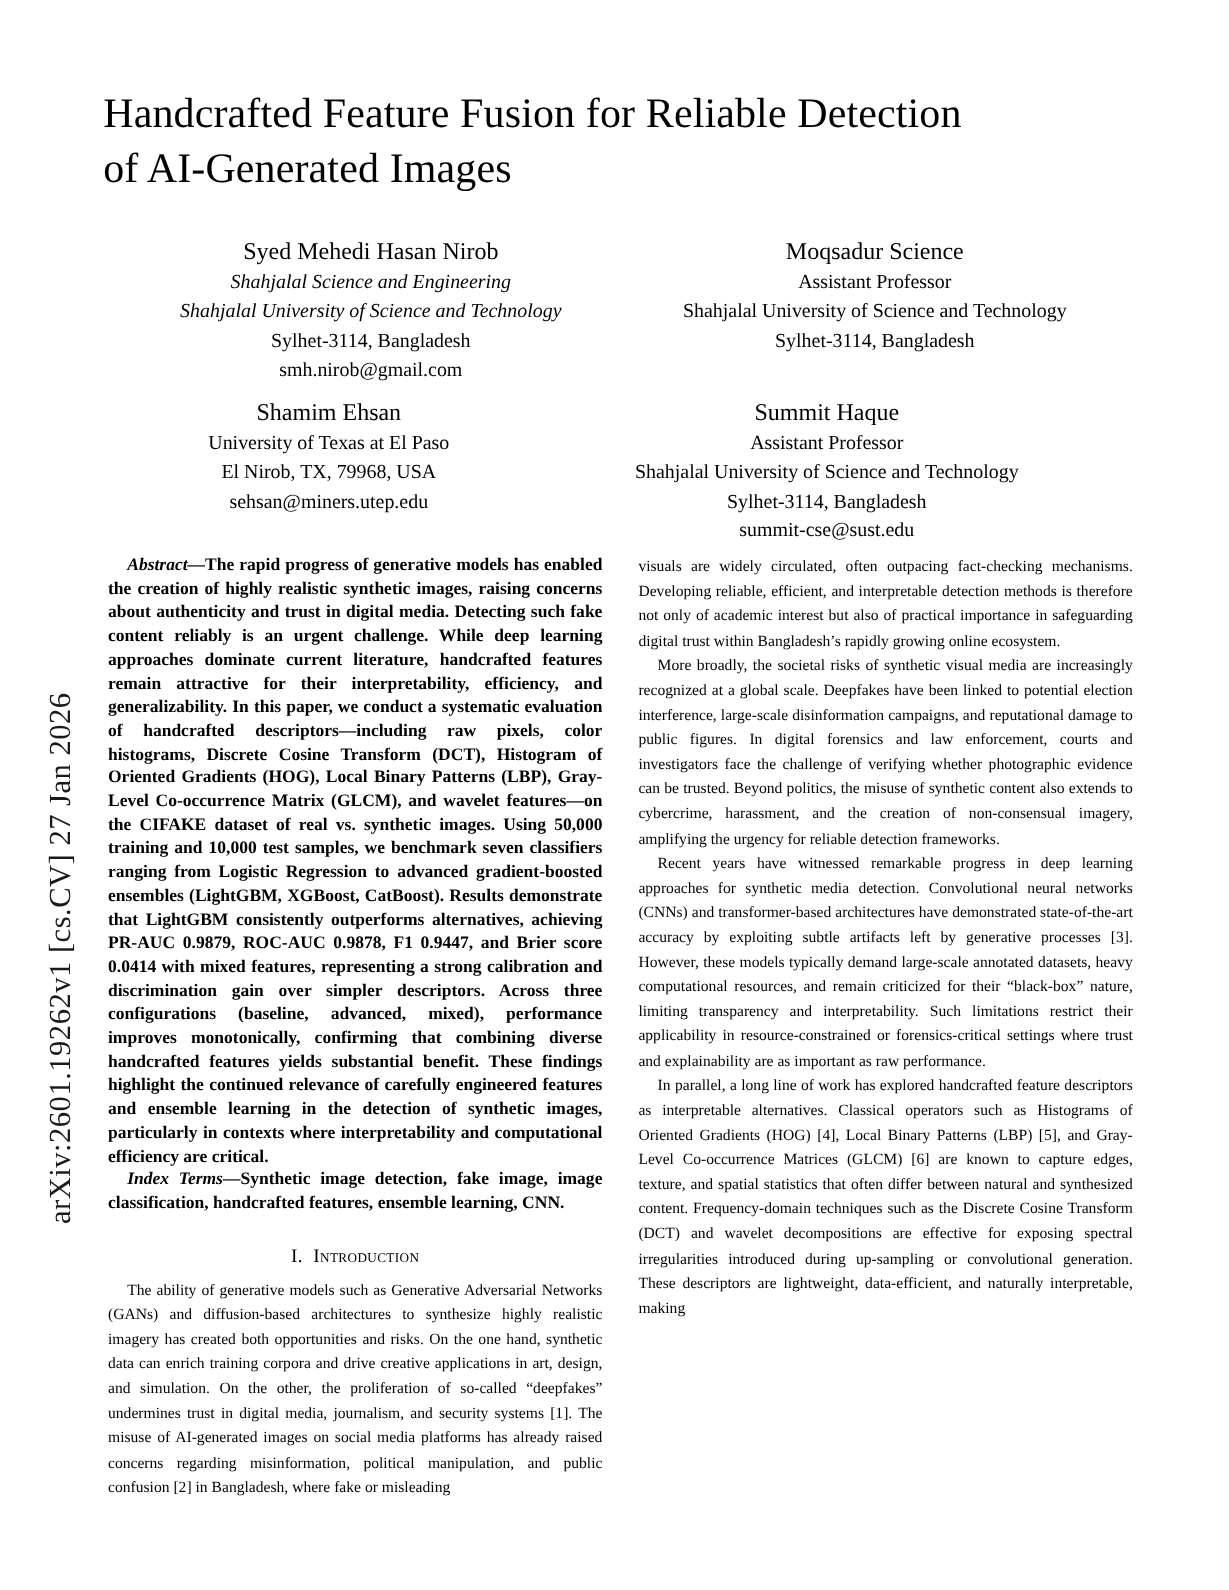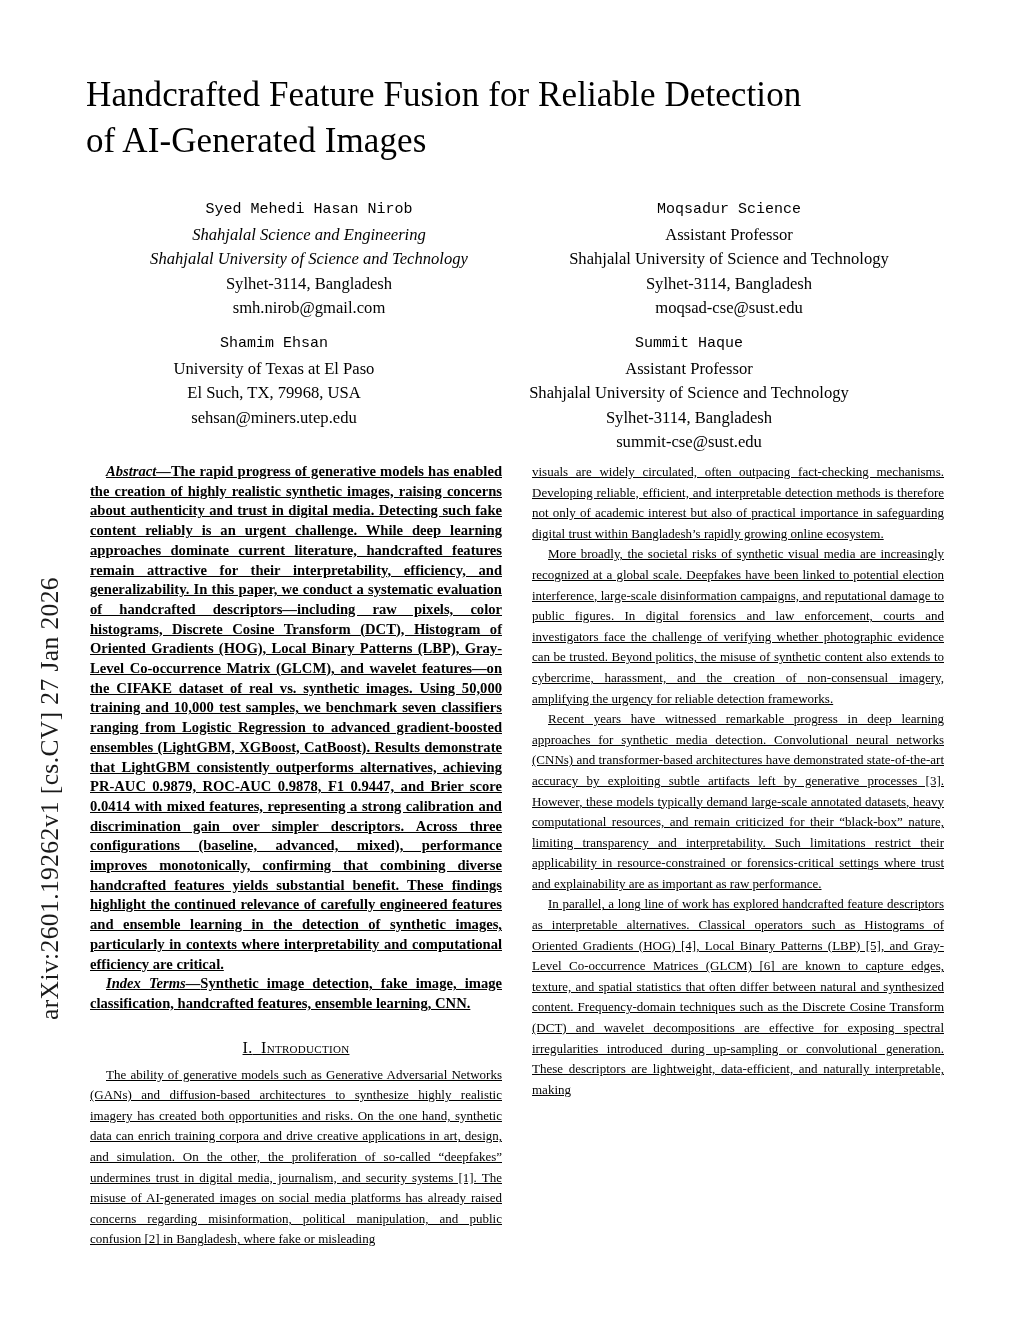--- a/index.html
+++ b/index.html
@@ -81,40 +81,39 @@
     top: 332px;
     width: 866px;
   }
   .author {
     text-align: center;
     font-size: 16.6px;
     line-height: 24.6px;
   }
   .author .aline { display: block; white-space: nowrap; }
   .author .aline.italic { font-style: italic; }
-  .author .aname { font-size: 15px; font-family: Liberation Mono, monospace; }
+  .author .aname { font-size: 20px; }
 
   .r1-a1 { width: 420px; }
   .r1-a2 { width: 420px; }
   .r2-a1 { width: 400px; }
   .r2-a2 { width: 430px; }
 
   
   .columns {
     position: absolute;
     left: 90px;
     top: 462px;
     width: 854px;
     height: 800px;
     display: flex;
     gap: 30px;
   }
   .col {
     width: 412px;
-    text-decoration: underline;
   }
 
   p.para {
     margin: 0;
     font-size: 13px;
     line-height: 20.6px;
     text-align: justify;
     text-indent: 16px;
     hyphens: auto;
     -webkit-hyphens: auto;
@@ -171,29 +170,28 @@
       <span class="aline italic">Shahjalal Science and Engineering</span>
       <span class="aline italic">Shahjalal University of Science and Technology</span>
       <span class="aline">Sylhet-3114, Bangladesh</span>
       <span class="aline">smh.nirob@gmail.com</span>
     </div>
     <div class="author r1-a2">
       <span class="aline aname">Moqsadur Science</span>
       <span class="aline">Assistant Professor</span>
       <span class="aline">Shahjalal University of Science and Technology</span>
       <span class="aline">Sylhet-3114, Bangladesh</span>
-      <span class="aline">moqsad-cse@sust.edu</span>
     </div>
   </div>
 
   <div class="authors-row authors-row-2">
     <div class="author r2-a1">
       <span class="aline aname">Shamim Ehsan</span>
       <span class="aline">University of Texas at El Paso</span>
-      <span class="aline">El Such, TX, 79968, USA</span>
+      <span class="aline">El Nirob, TX, 79968, USA</span>
       <span class="aline">sehsan@miners.utep.edu</span>
     </div>
     <div class="author r2-a2">
       <span class="aline aname">Summit Haque</span>
       <span class="aline">Assistant Professor</span>
       <span class="aline">Shahjalal University of Science and Technology</span>
       <span class="aline">Sylhet-3114, Bangladesh</span>
       <span class="aline">summit-cse@sust.edu</span>
     </div>
   </div>

